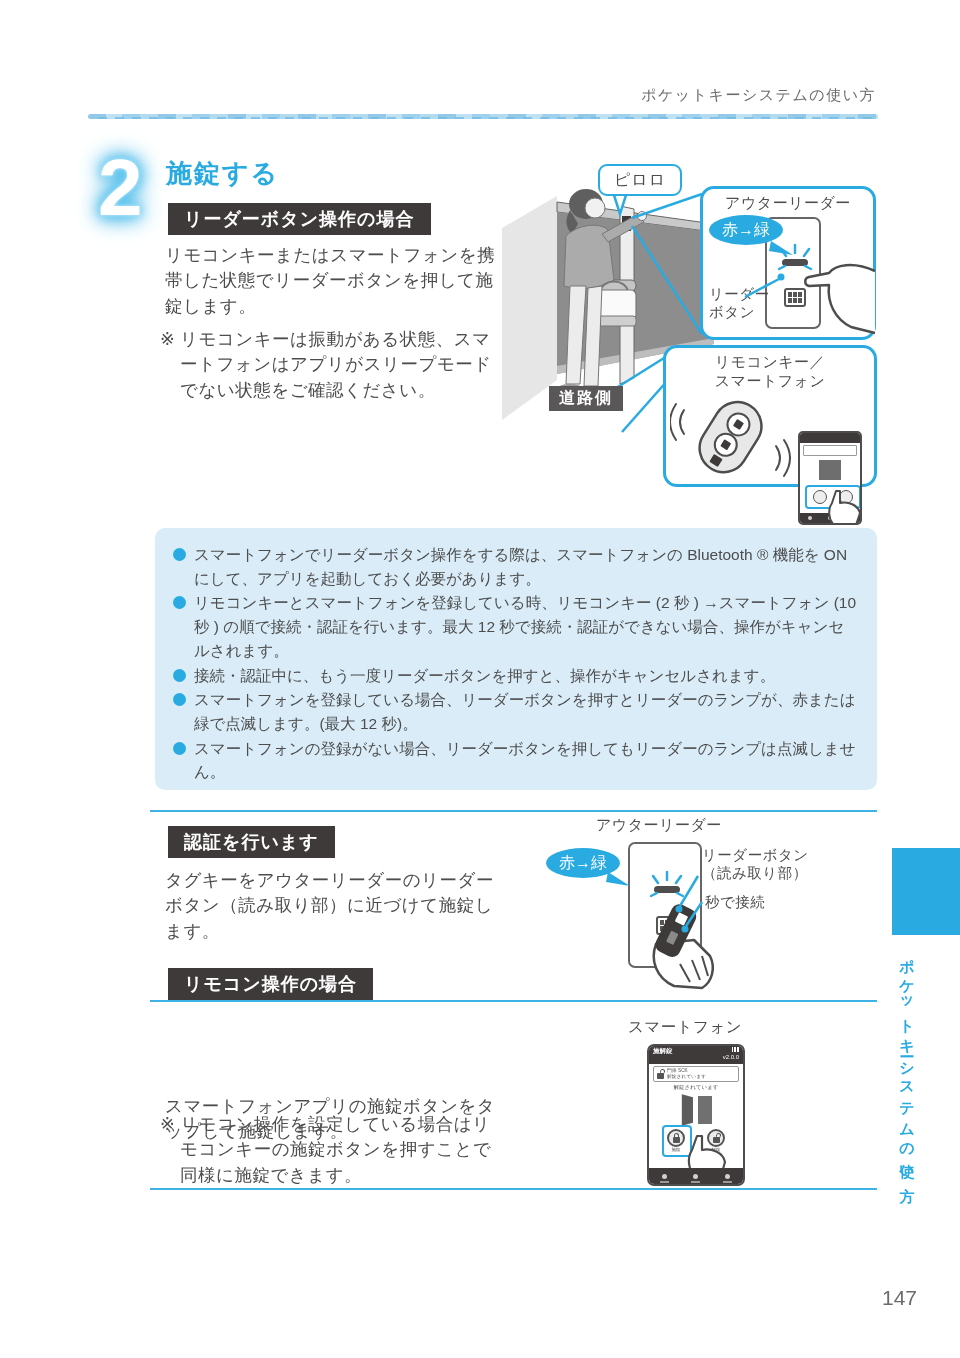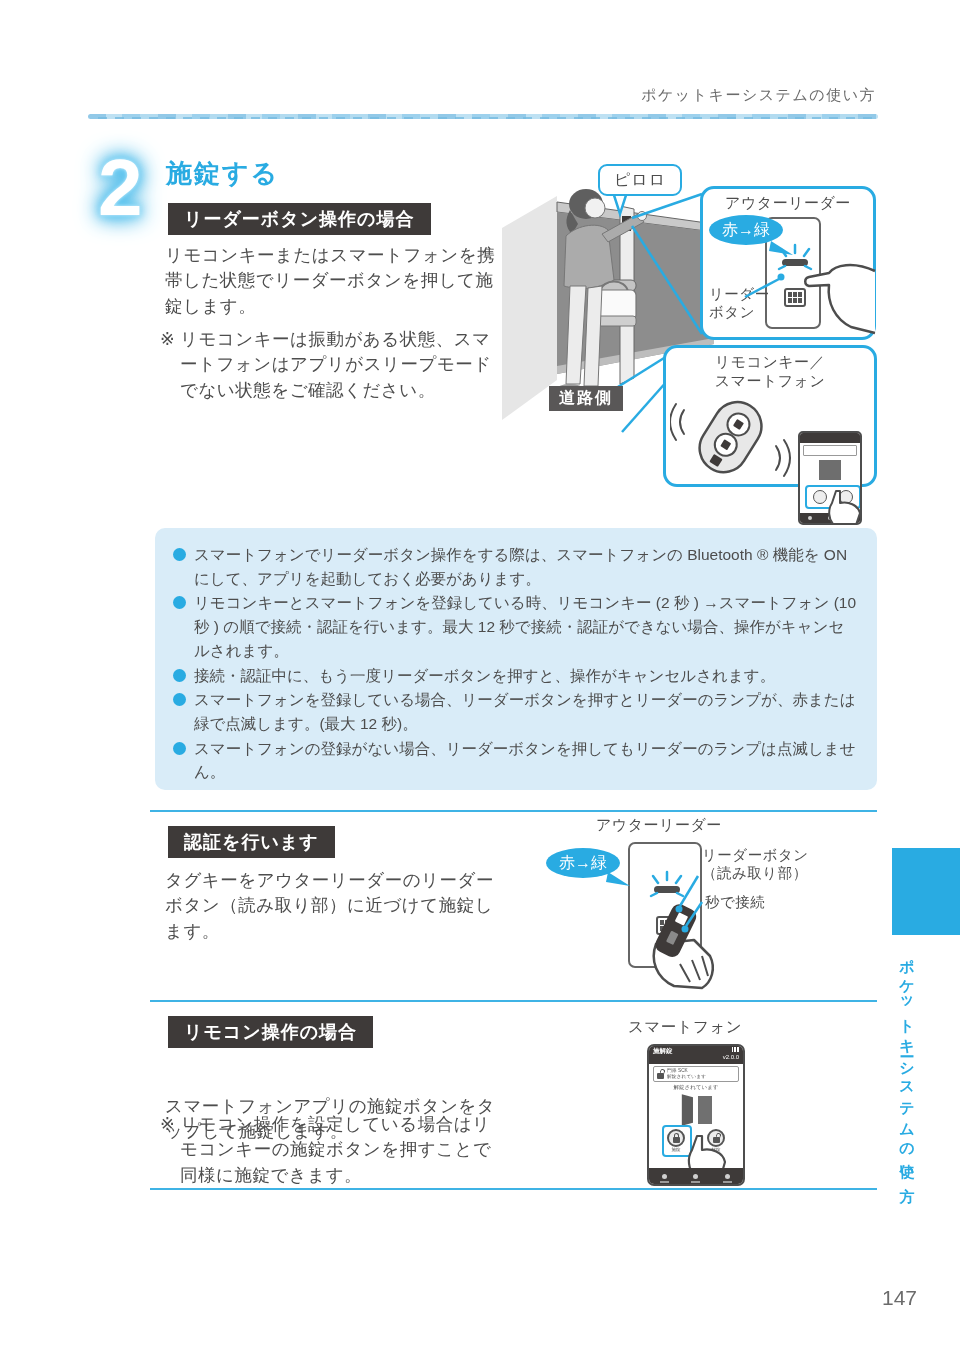--- a/index.html
+++ b/index.html
@@ -314,21 +314,21 @@
       <circle cx="19" cy="41" r="3.5" fill="#29abe2"></circle>
       <line x1="42" y1="34" x2="26" y2="58" stroke="#29abe2" stroke-width="2.5"></line>
       <circle cx="25" cy="61" r="3.5" fill="#29abe2"></circle>
     </svg>
   </div>
 
   <div class="abs side-tab"></div>
   <div class="abs side-vertical">ポケットキーシステムの使い方</div>
 
   <div class="abs hline" style="top:1000px;"></div>
-  <div class="abs case-label" style="left:168px;top:1016px;">リモコン操作の場合</div>
+  <div class="abs case-label" style="left:168px;top:968px;">リモコン操作の場合</div>
   <div class="abs body-text" style="left:165px;top:1058px;width:336px;margin-top:36px;">スマートフォンアプリの施錠ボタンをタップして施錠します。</div>
   <div class="abs note" style="left:160px;top:1112px;width:340px;">
     <span class="marker">※</span>
     <span class="txt">リモコン操作を設定している場合はリモコンキーの施錠ボタンを押すことで同様に施錠できます。</span>
   </div>
 
   <div class="abs callout-title" style="left:628px;top:1017px;font-size:15.5px;">スマートフォン</div>
   <div class="abs phone" style="left:647px;top:1044px;width:98px;height:142px;">
     <div class="phone-header">
       <span class="app-title">施解錠</span>

